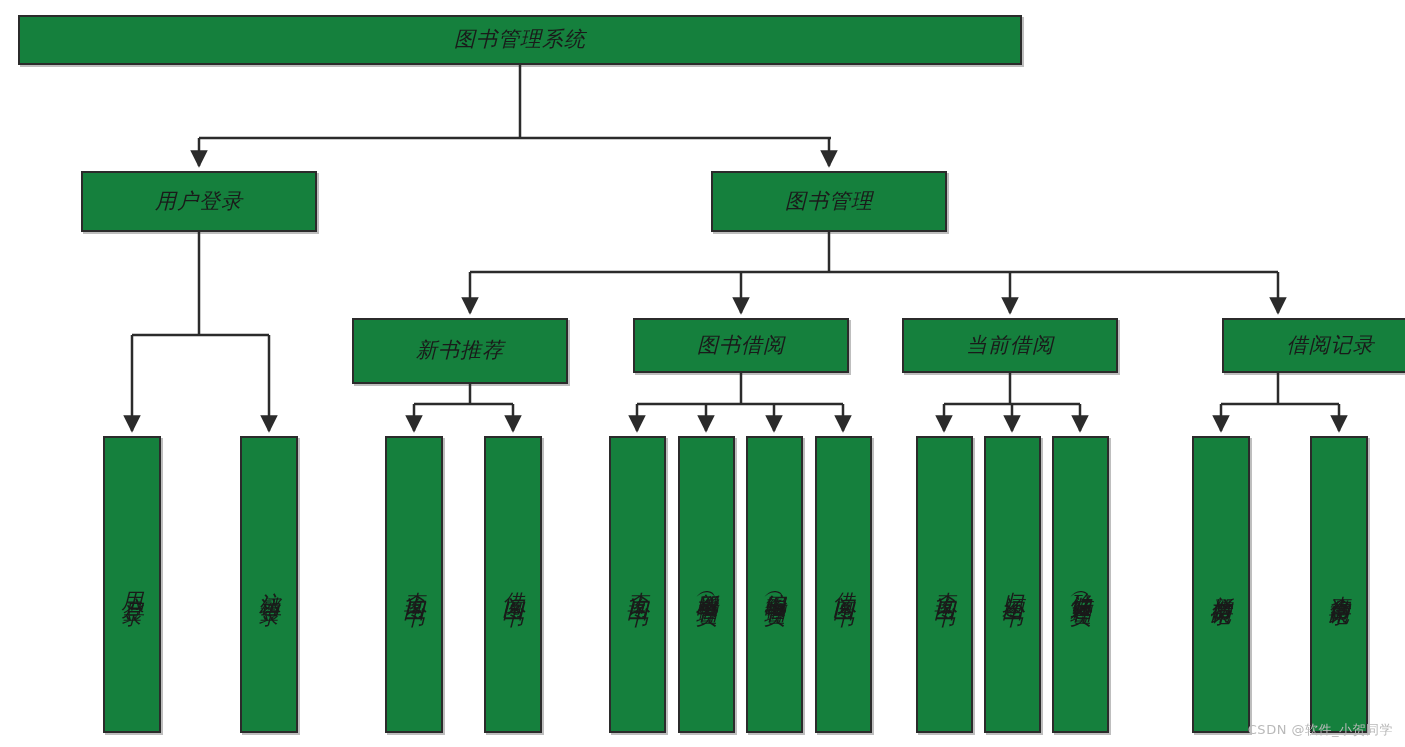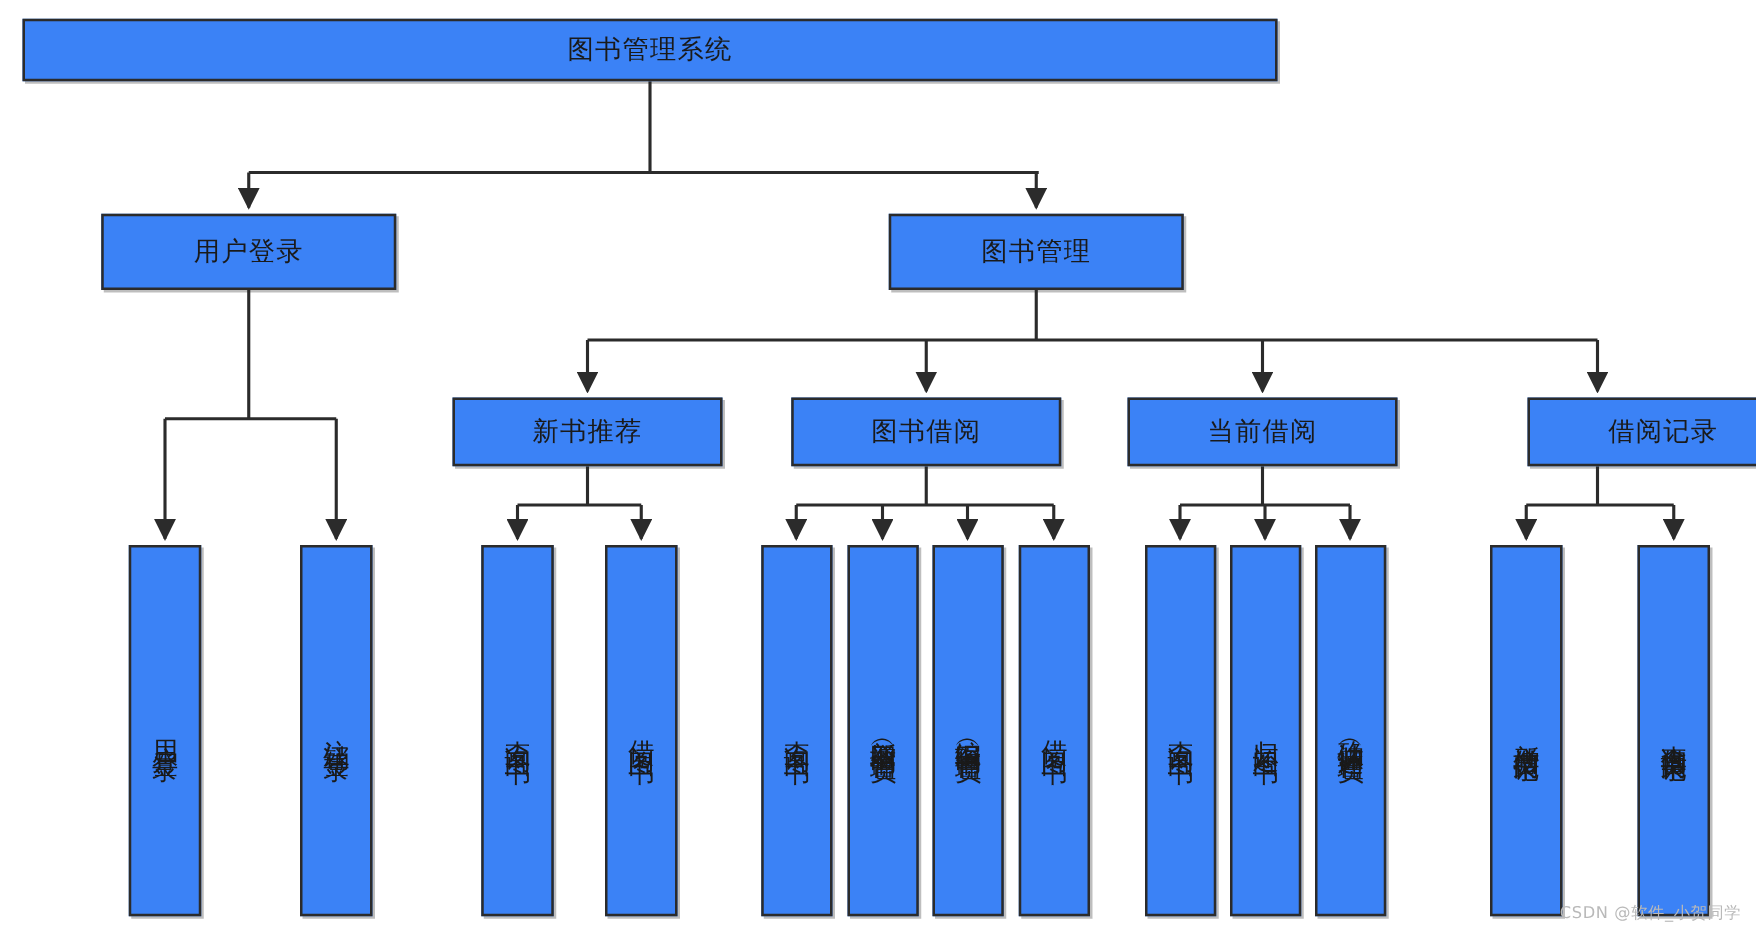--- a/index.html
+++ b/index.html
@@ -21,26 +21,27 @@
     position: absolute;
     left: 0;
     top: 0;
     width: 1405px;
     height: 747px;
   }
   .node {
     position: absolute;
     box-sizing: border-box;
     border: 2px solid #2b2b2b;
-    background: #3b82f6;
+    background: #15803d;
     box-shadow: 2px 2px 0 rgba(40,40,40,0.30);
     display: flex;
     align-items: center;
     justify-content: center;
     color: #1a1a1a;
+    font-style: italic;
   }
   .node.horiz {
     font-size: 21px;
     letter-spacing: 1px;
     line-height: 1.1;
   }
   .node.vert {
     writing-mode: vertical-rl;
     text-orientation: upright;
     font-size: 21px;
@@ -119,21 +120,21 @@
       <path d="M 1221 404 L 1221 431" marker-end="url(#arrow)"></path>
       <path d="M 1339 404 L 1339 431" marker-end="url(#arrow)"></path>
     </g>
   </svg>
 
   <div class="node horiz" style="left:18px; top:15px; width:1004px; height:50px;">图书管理系统</div>
 
   <div class="node horiz" style="left:81px; top:171px; width:236px; height:61px;">用户登录</div>
   <div class="node horiz" style="left:711px; top:171px; width:236px; height:61px;text-align:right;">图书管理</div>
 
-  <div class="node horiz" style="left:362px; top:318px; width:216px; height:55px;">新书推荐</div>
+  <div class="node horiz" style="left:352px; top:318px; width:216px; height:66px;">新书推荐</div>
   <div class="node horiz" style="left:633px; top:318px; width:216px; height:55px;">图书借阅</div>
   <div class="node horiz" style="left:902px; top:318px; width:216px; height:55px;">当前借阅</div>
   <div class="node horiz" style="left:1222px; top:318px; width:217px; height:55px;">借阅记录</div>
 
   <div class="node vert" style="left:103px; top:436px; width:58px; height:297px;">用户登录</div>
   <div class="node vert" style="left:240px; top:436px; width:58px; height:297px;">注销登录</div>
 
   <div class="node vert" style="left:385px; top:436px; width:58px; height:297px;">查询图书</div>
   <div class="node vert" style="left:484px; top:436px; width:58px; height:297px;">借阅图书</div>
 

